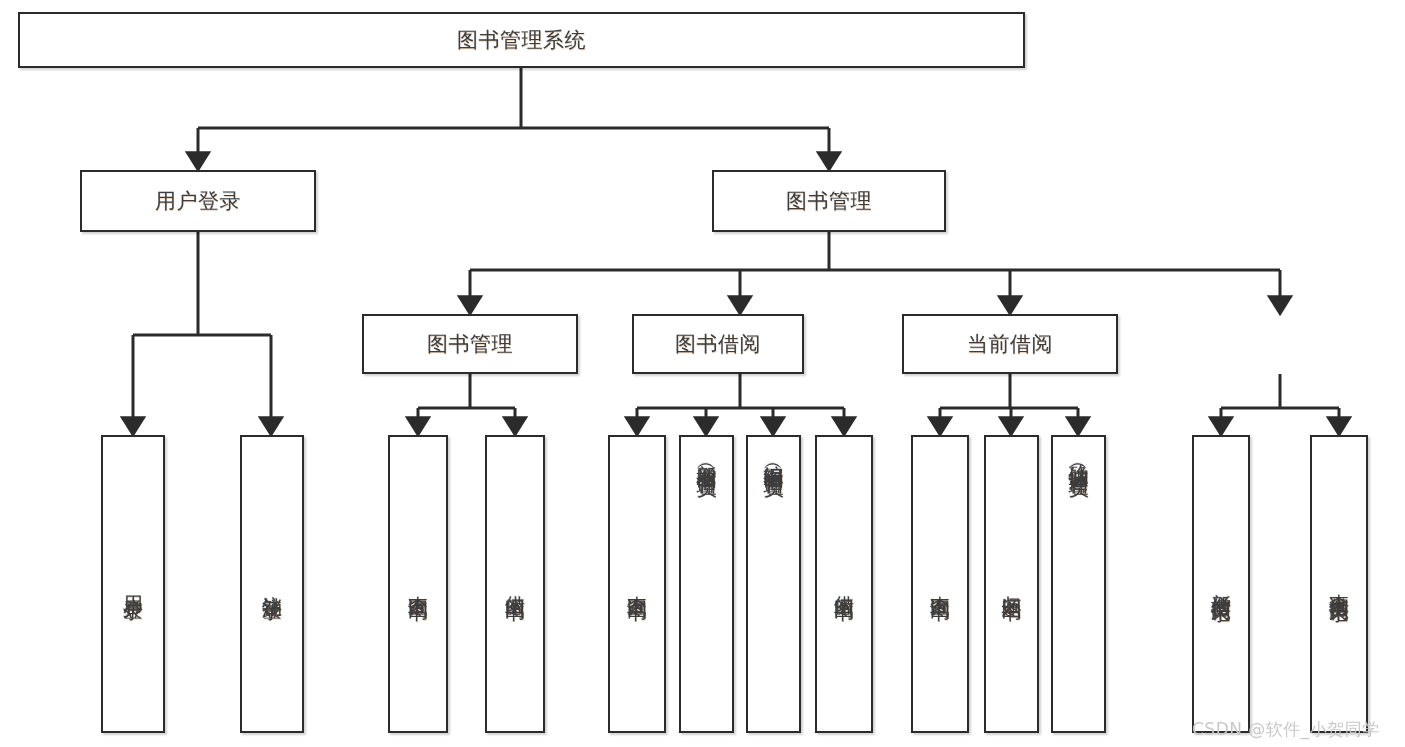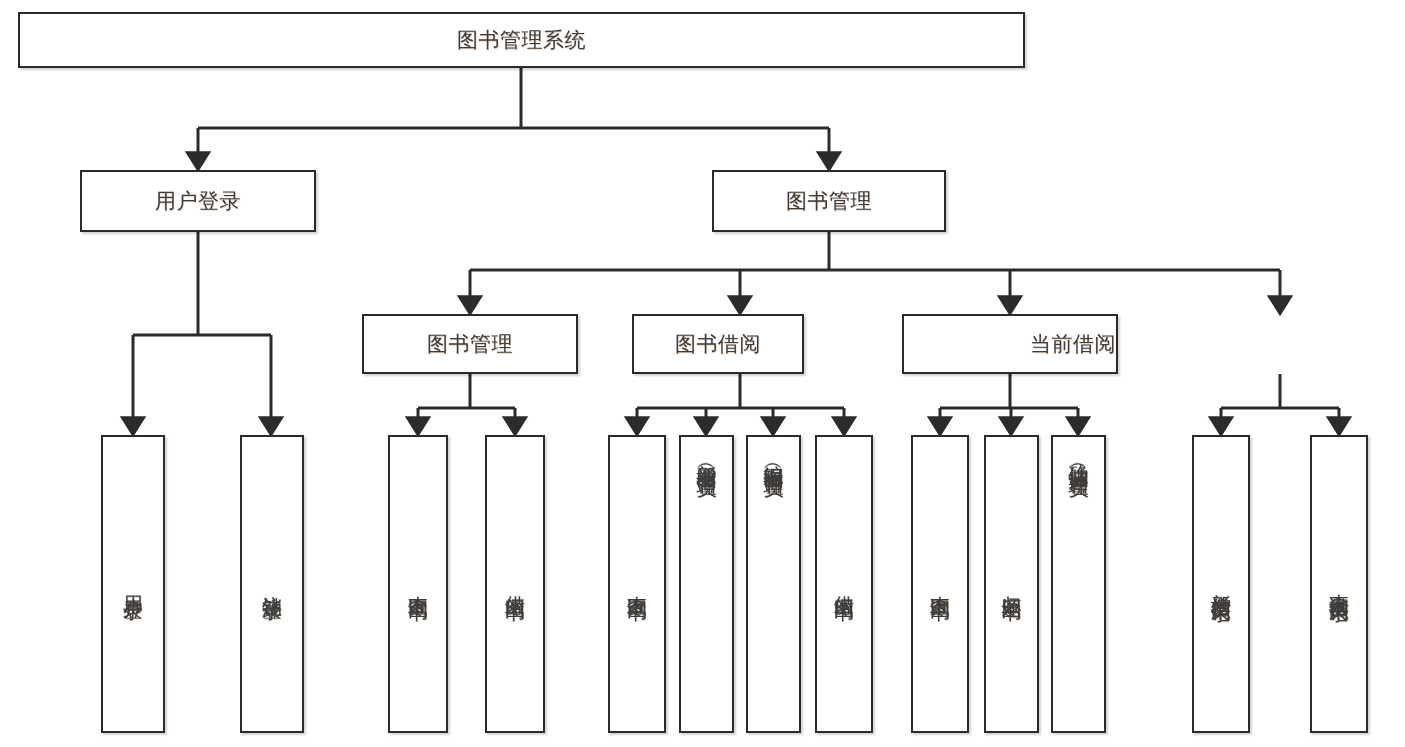--- a/index.html
+++ b/index.html
@@ -135,21 +135,21 @@
   <div class="node" style="left:712px; top:170px; width:234px; height:62px;">
     <span class="node-label">图书管理</span>
   </div>
 
   <div class="node" style="left:362px; top:314px; width:216px; height:60px;">
     <span class="node-label">图书管理</span>
   </div>
   <div class="node" style="left:632px; top:314px; width:172px; height:60px;">
     <span class="node-label">图书借阅</span>
   </div>
-  <div class="node" style="left:902px; top:314px; width:216px; height:60px;justify-content:flex-end;">
+  <div class="node" style="left:902px; top:314px; width:216px; height:60px;">
     <span class="node-label">当前借阅</span>
   </div>
 
   <div class="node leaf centered" style="left:101px; top:435px; width:64px; height:298px;">
     <span class="node-label">用户登录</span>
   </div>
   <div class="node leaf centered" style="left:240px; top:435px; width:64px; height:298px;">
     <span class="node-label">注销登录</span>
   </div>
 
@@ -183,14 +183,15 @@
     <span class="node-label">确认归还（管理员）</span>
   </div>
 
   <div class="node leaf centered" style="left:1192px; top:435px; width:58px; height:298px;">
     <span class="node-label">新增借阅记录</span>
   </div>
   <div class="node leaf centered" style="left:1310px; top:435px; width:58px; height:298px;">
     <span class="node-label">查询借阅记录</span>
   </div>
 
+  <div class="watermark" style="left:1192px; top:718px;">CSDN @软件_小贺同学</div>
 
 </div>
 
 </body></html>

